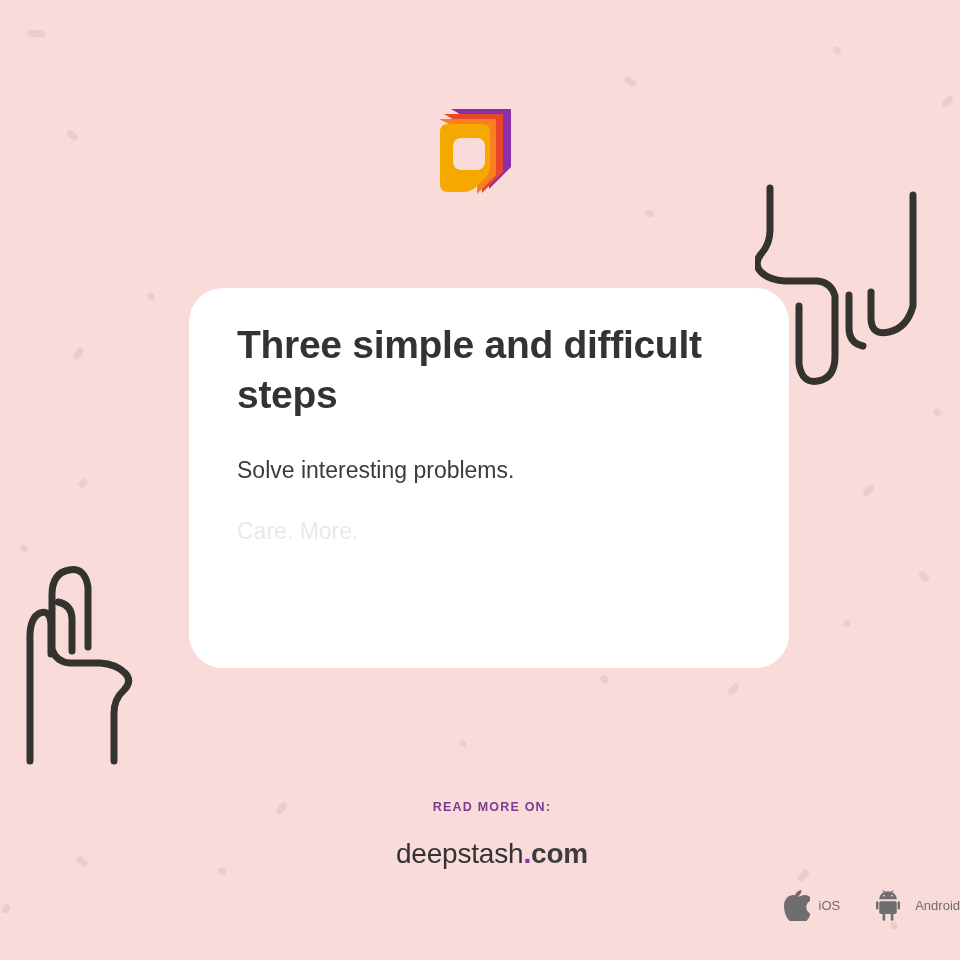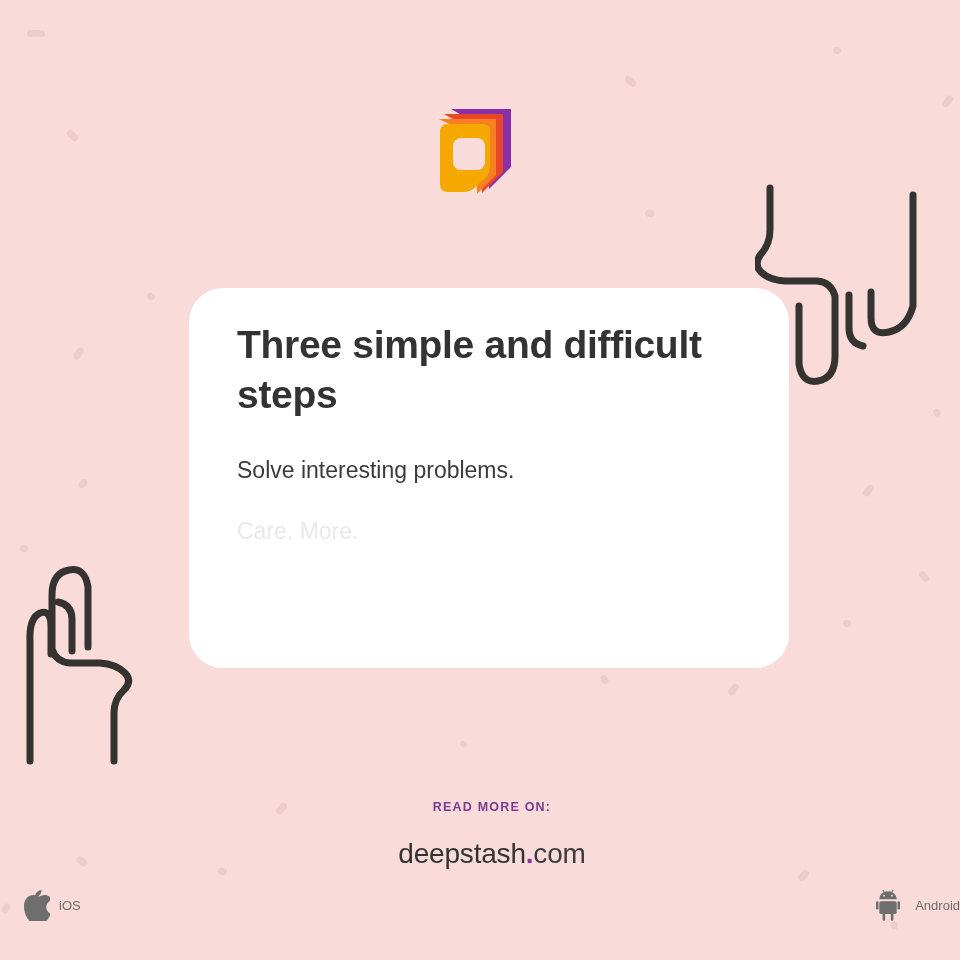--- a/index.html
+++ b/index.html
@@ -126,27 +126,27 @@
     margin: 0 0 24px 0;
   }
   .wordmark {
     font-size: 28px;
     color: #333333;
     margin: 0 0 20px 0;
     letter-spacing: -0.2px;
   }
   .wordmark .brand { font-weight: normal; }
   .wordmark .dot { color: #8a2fa6; font-weight: bold; }
-  .wordmark .tld { font-weight: normal; color: #3d3d3d; }
+  .wordmark .tld { font-weight: bold; color: #3d3d3d; }
 
   .stores {
     display: flex;
-    justify-content: space-between;
+    justify-content: flex-end;
     align-items: center;
-    gap: 56px;
+    gap: 36px;
   }
   .store {
     display: flex;
     align-items: center;
     gap: 9px;
   }
   .store svg { display: block; }
   .store-label {
     font-size: 13px;
     color: #6e6e6e;

